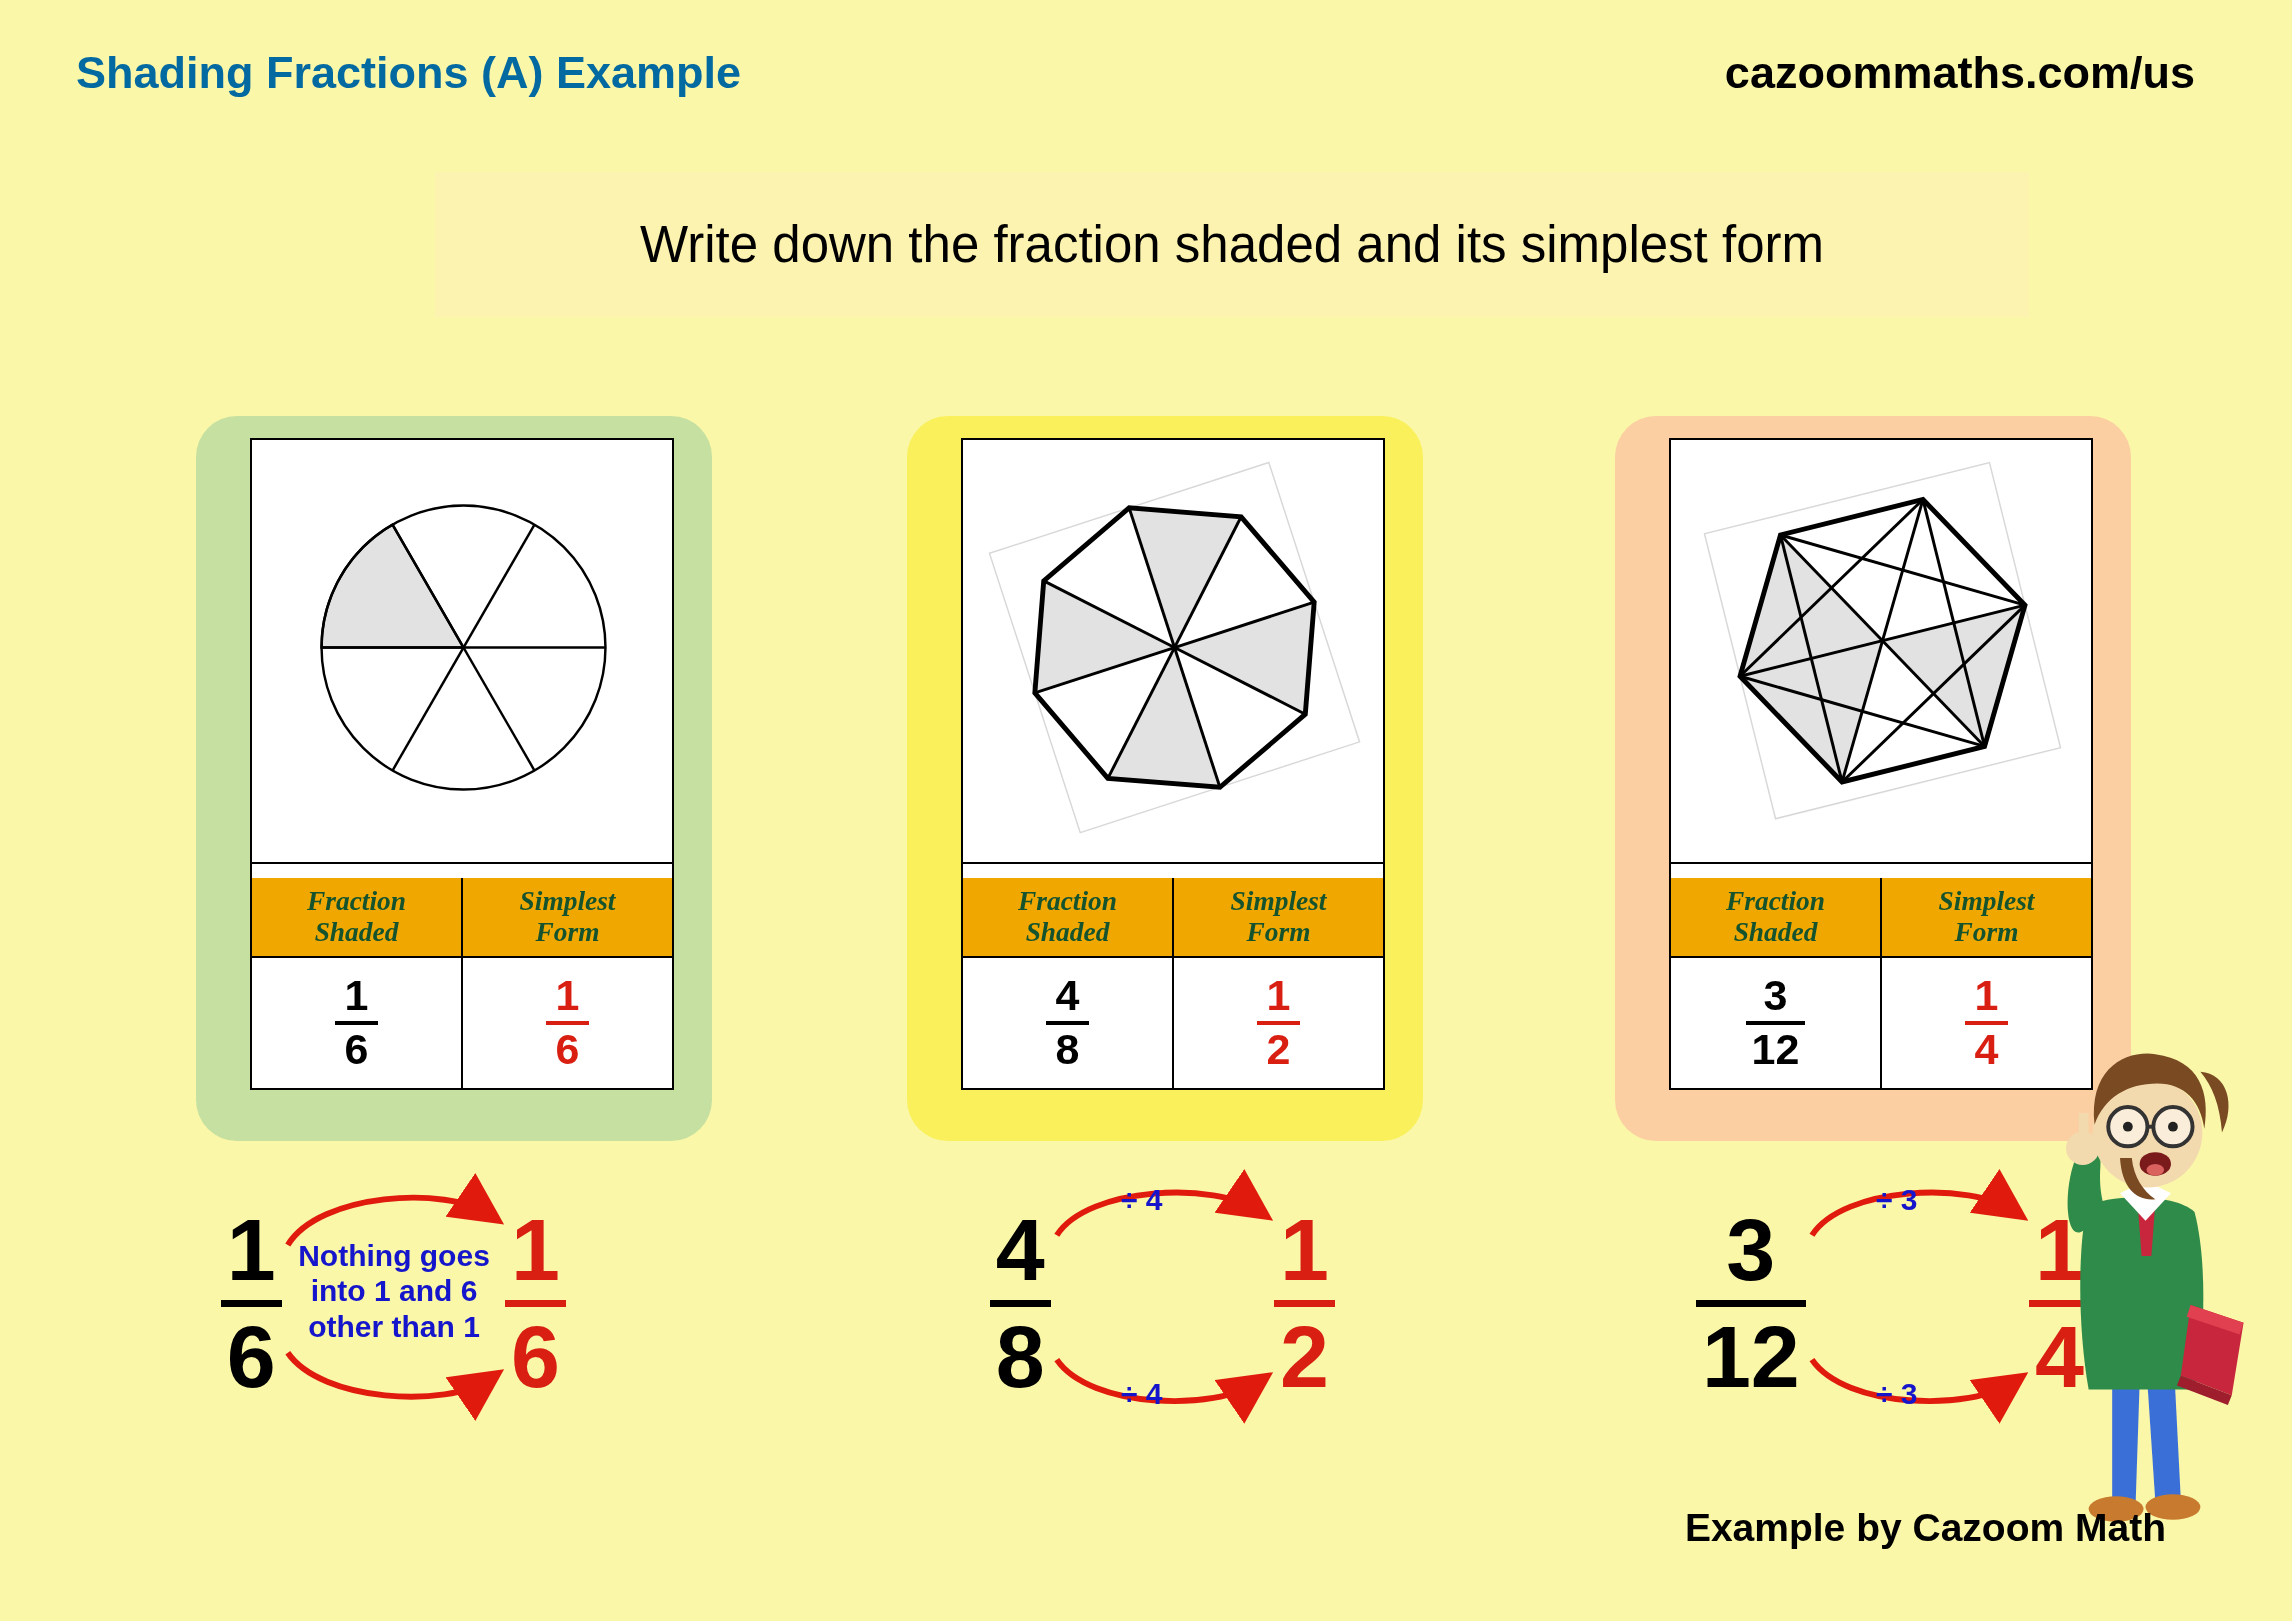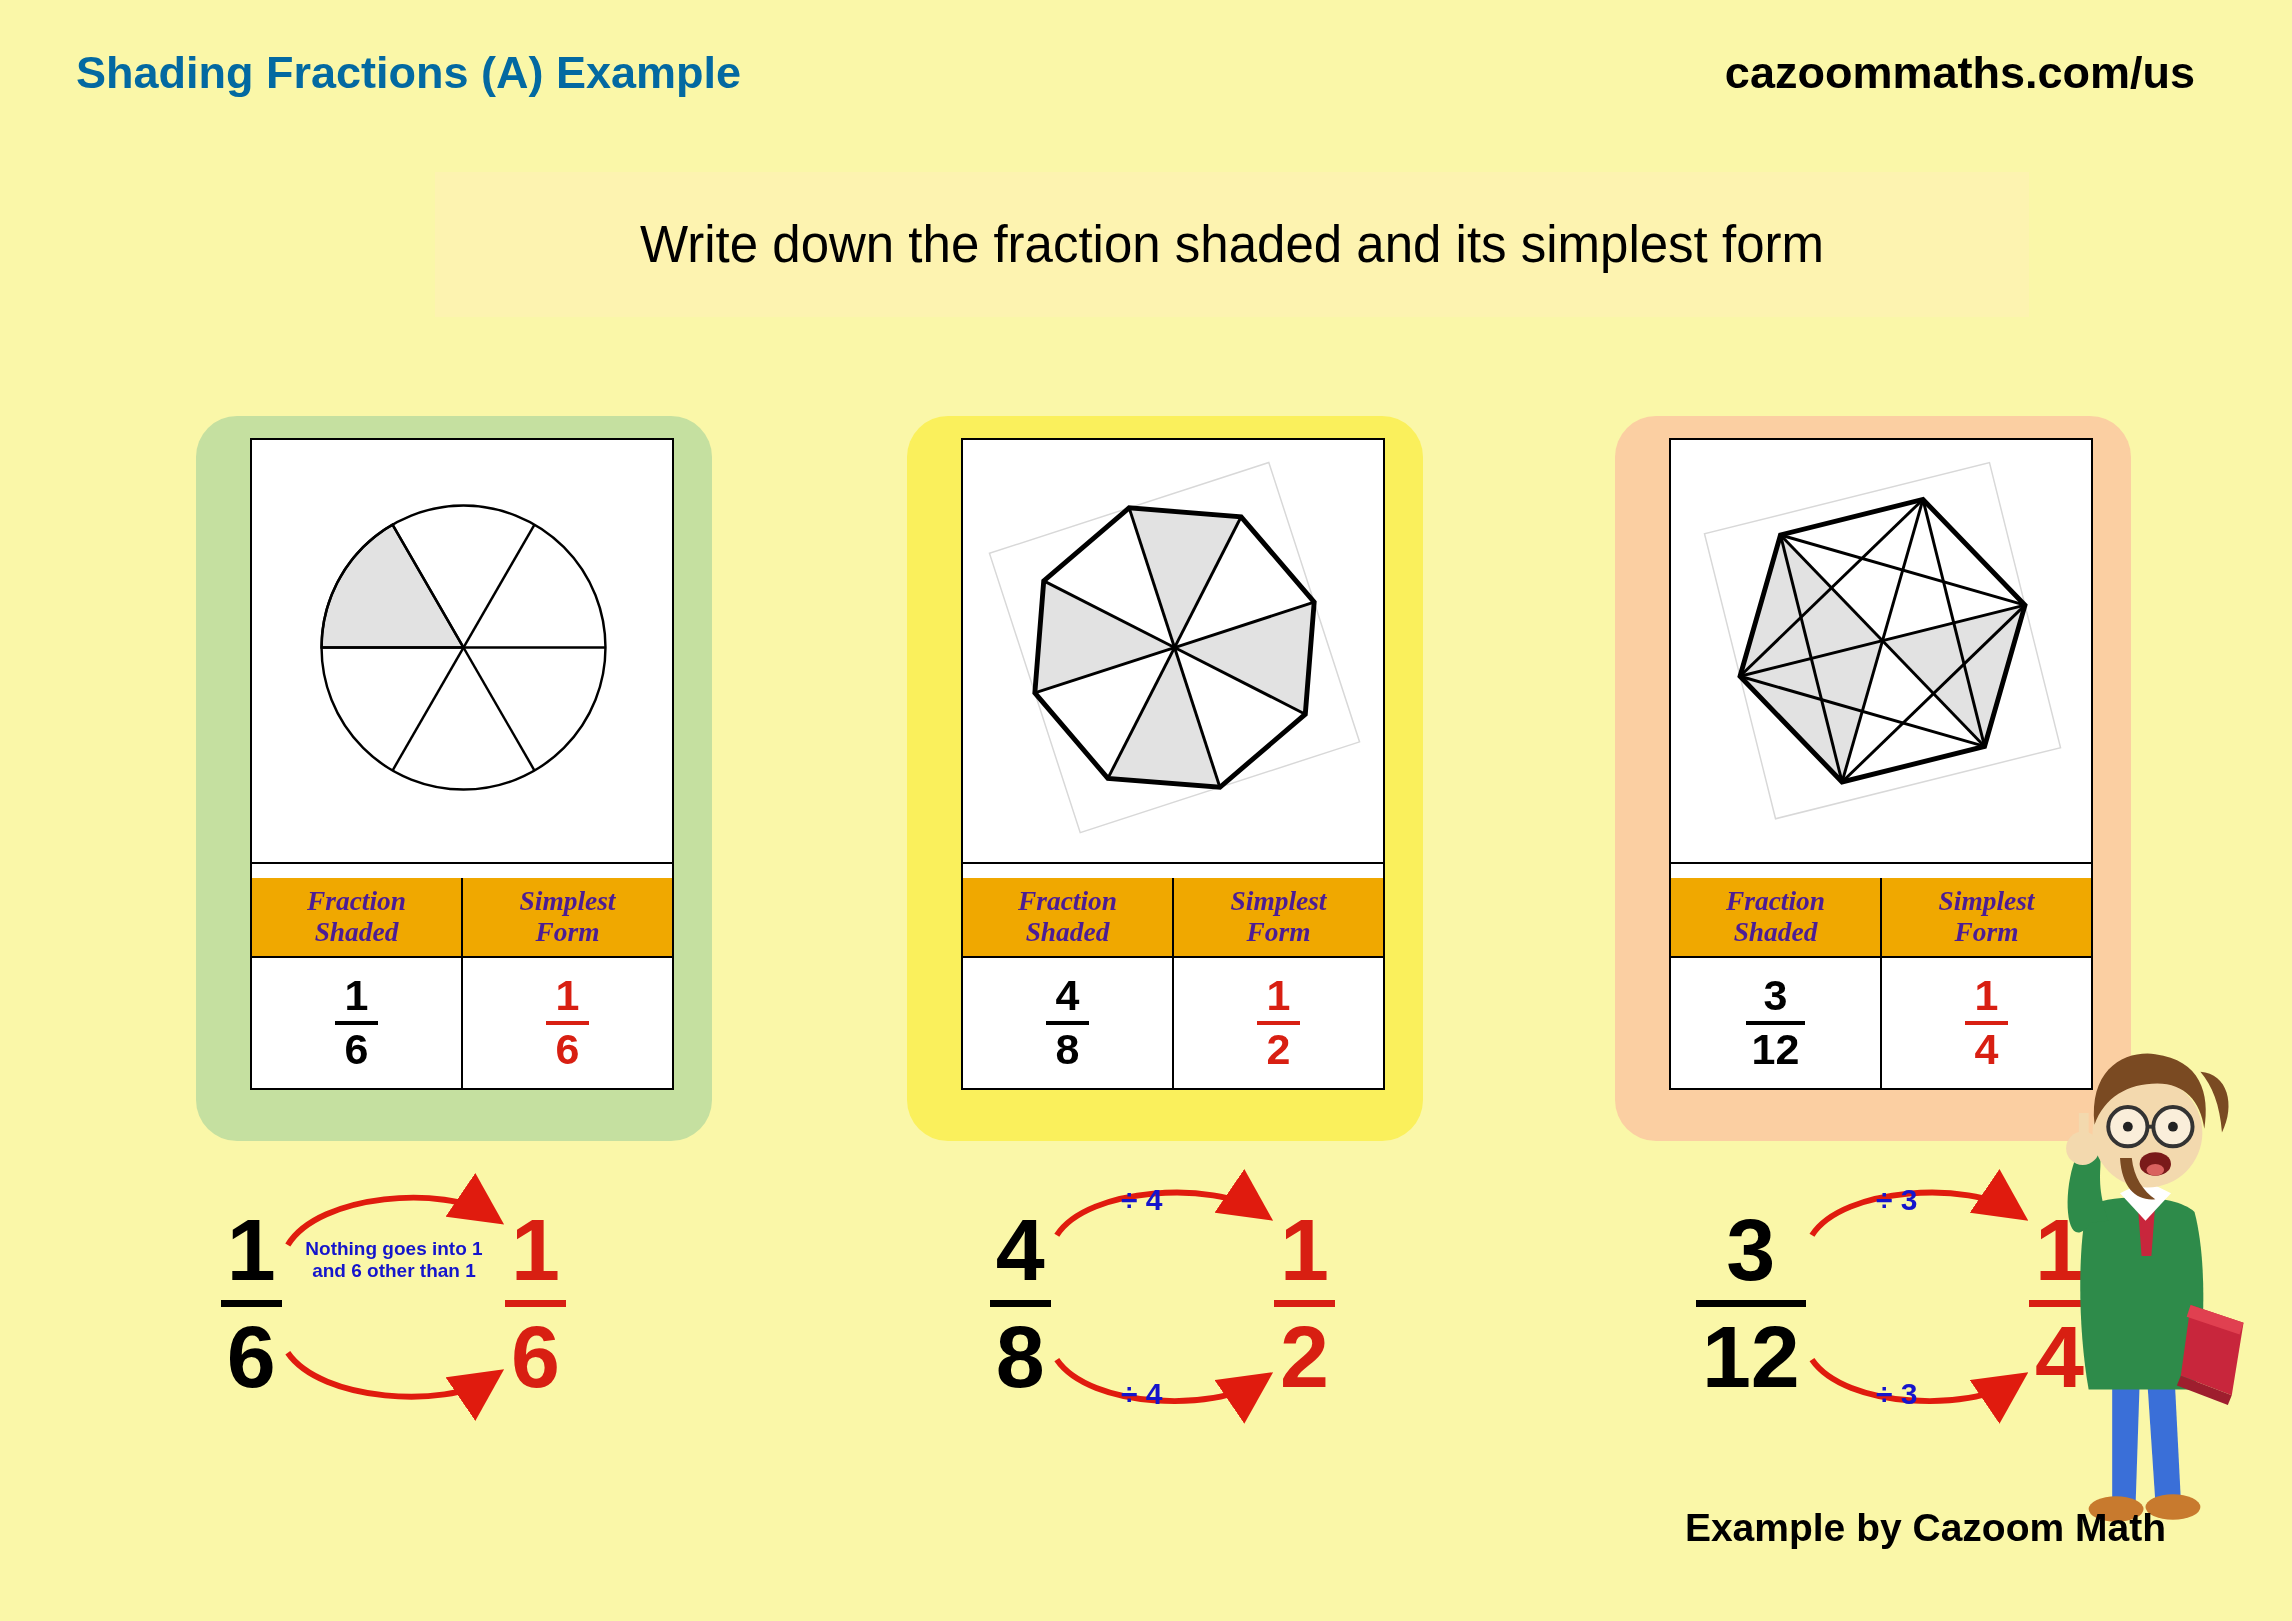--- a/index.html
+++ b/index.html
@@ -106,21 +106,21 @@
     background: #F0A800;
     display: flex;
     flex-direction: column;
     align-items: center;
     justify-content: center;
     font-family: "Liberation Serif", serif;
     font-weight: bold;
     font-style: italic;
     font-size: 27.4px;
     line-height: 1.12;
-    color: #4c1d95;
+    color: #14532d;
     text-align: center;
     margin-top: 14px;
   }
   .frac-head > div:first-child { border-right: 2.9px solid #000; }
   .frac-body {
     display: flex;
     flex: 1;
     border-top: 2.9px solid #000;
   }
   .frac-body > div {
@@ -186,21 +186,21 @@
   }
   .op-label {
     position: absolute;
     font-size: 30px;
     font-weight: bold;
     color: #1515CC;
     white-space: nowrap;
   }
   .note-text {
     position: absolute;
-    font-size: 19px;
+    font-size: 30px;
     font-weight: bold;
     color: #1515CC;
     text-align: center;
     line-height: 1.18;
     width: 206px;
   }
 
   .footer-credit {
     position: absolute;
     right: 127px;

